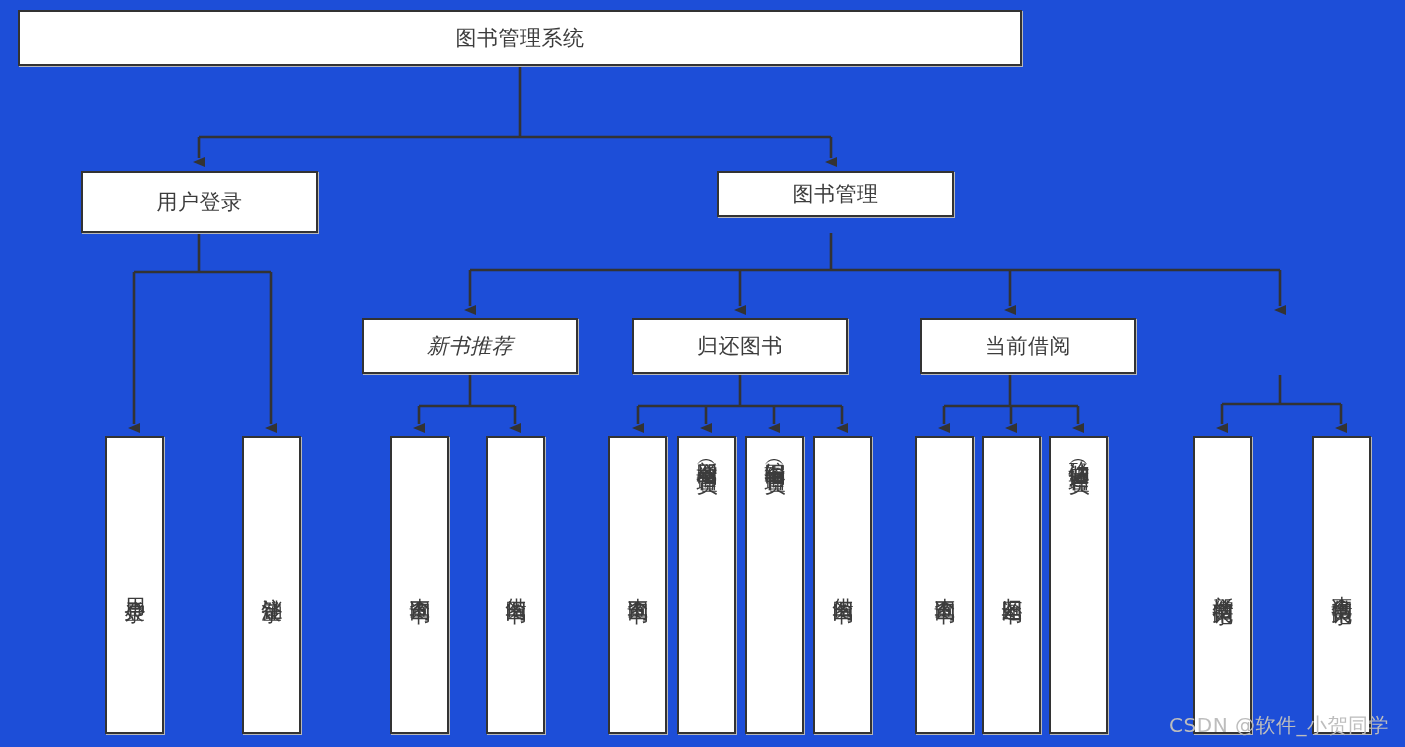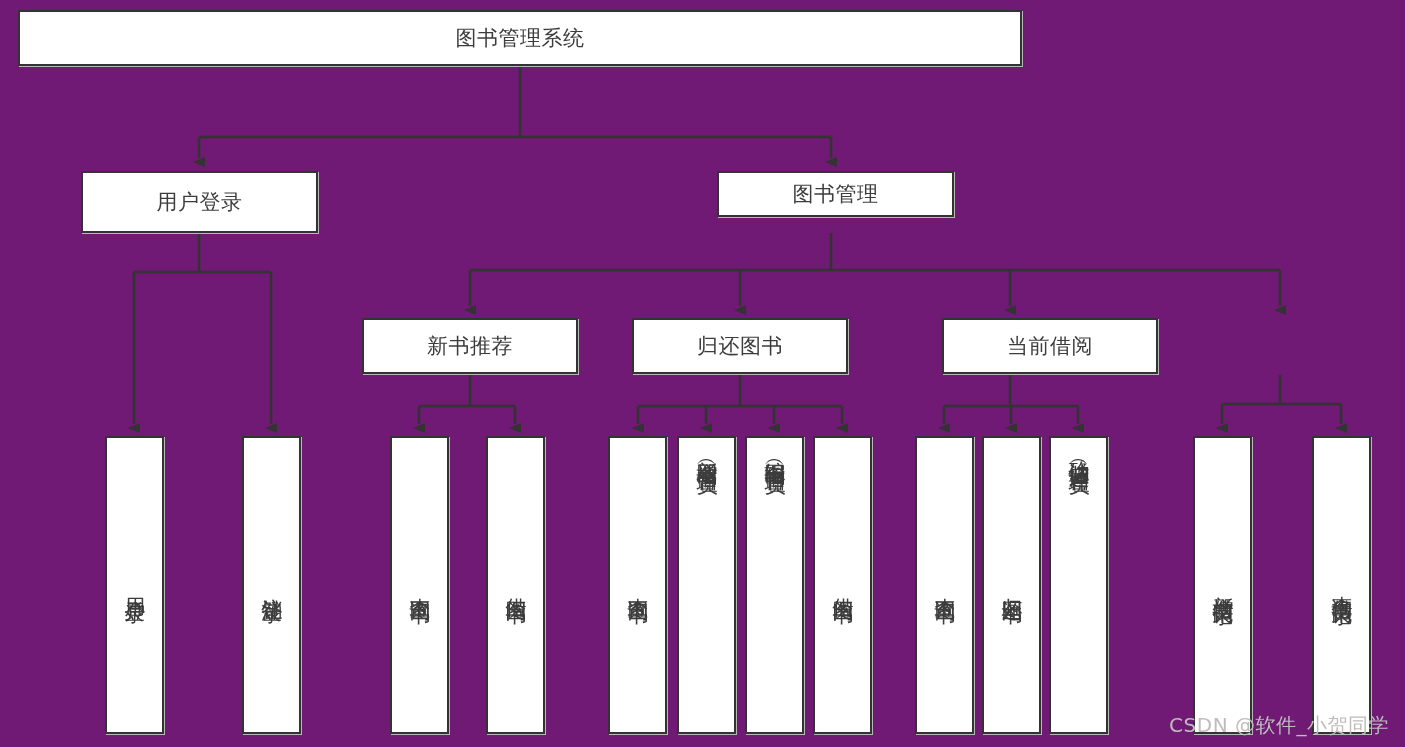--- a/index.html
+++ b/index.html
@@ -8,21 +8,21 @@
     padding: 0;
     background: #ffffff;
   }
   body {
     font-family: "DejaVu Sans", "Liberation Sans", sans-serif;
   }
   #diagram-root {
     position: relative;
     width: 1405px;
     height: 747px;
-    background: #701a75;
+    background: #1d4ed8;
     overflow: hidden;
   }
   #diagram-svg {
     position: absolute;
     left: 0;
     top: 0;
     width: 1405px;
     height: 747px;
   }
   .node {
@@ -128,27 +128,27 @@
     <span class="node-label">图书管理系统</span>
   </div>
 
   <div class="node" style="left:81px; top:171px; width:237px; height:62px;">
     <span class="node-label">用户登录</span>
   </div>
   <div class="node" style="left:717px; top:171px; width:237px; height:46px;">
     <span class="node-label">图书管理</span>
   </div>
 
-  <div class="node" style="left:362px; top:318px; width:216px; height:56px;">
+  <div class="node" style="left:362px; top:318px; width:216px; height:56px;font-style:italic;">
     <span class="node-label">新书推荐</span>
   </div>
   <div class="node" style="left:632px; top:318px; width:216px; height:56px;">
     <span class="node-label">归还图书</span>
   </div>
-  <div class="node" style="left:942px; top:318px; width:216px; height:56px;">
+  <div class="node" style="left:920px; top:318px; width:216px; height:56px;">
     <span class="node-label">当前借阅</span>
   </div>
 
   <div class="node vertical leaf centered" style="left:105px; top:436px; width:59px; height:298px;">
     <span class="node-label">用户登录</span>
   </div>
   <div class="node vertical leaf centered" style="left:242px; top:436px; width:59px; height:298px;">
     <span class="node-label">注销登录</span>
   </div>
 

